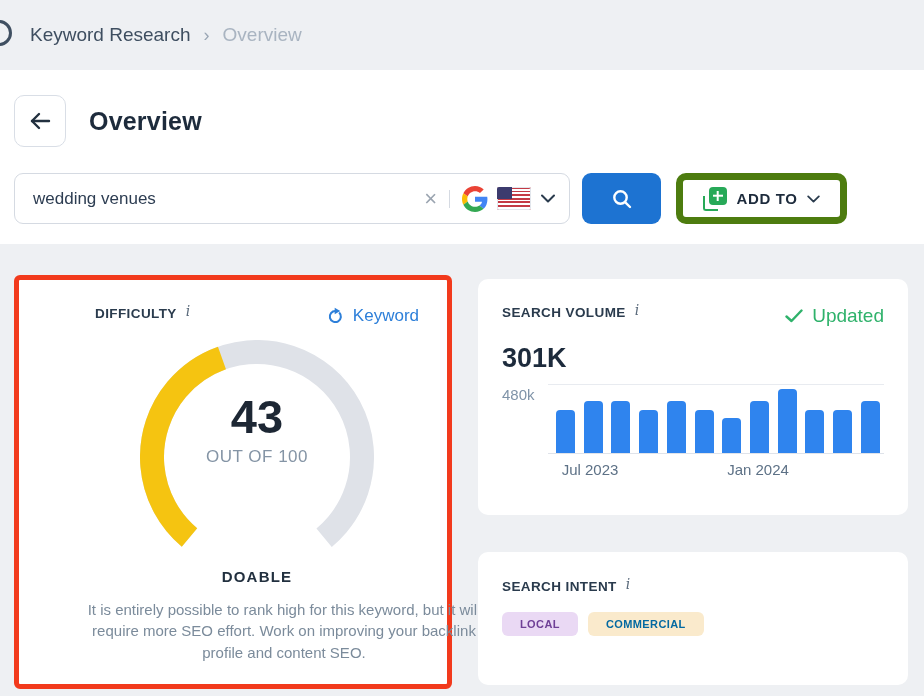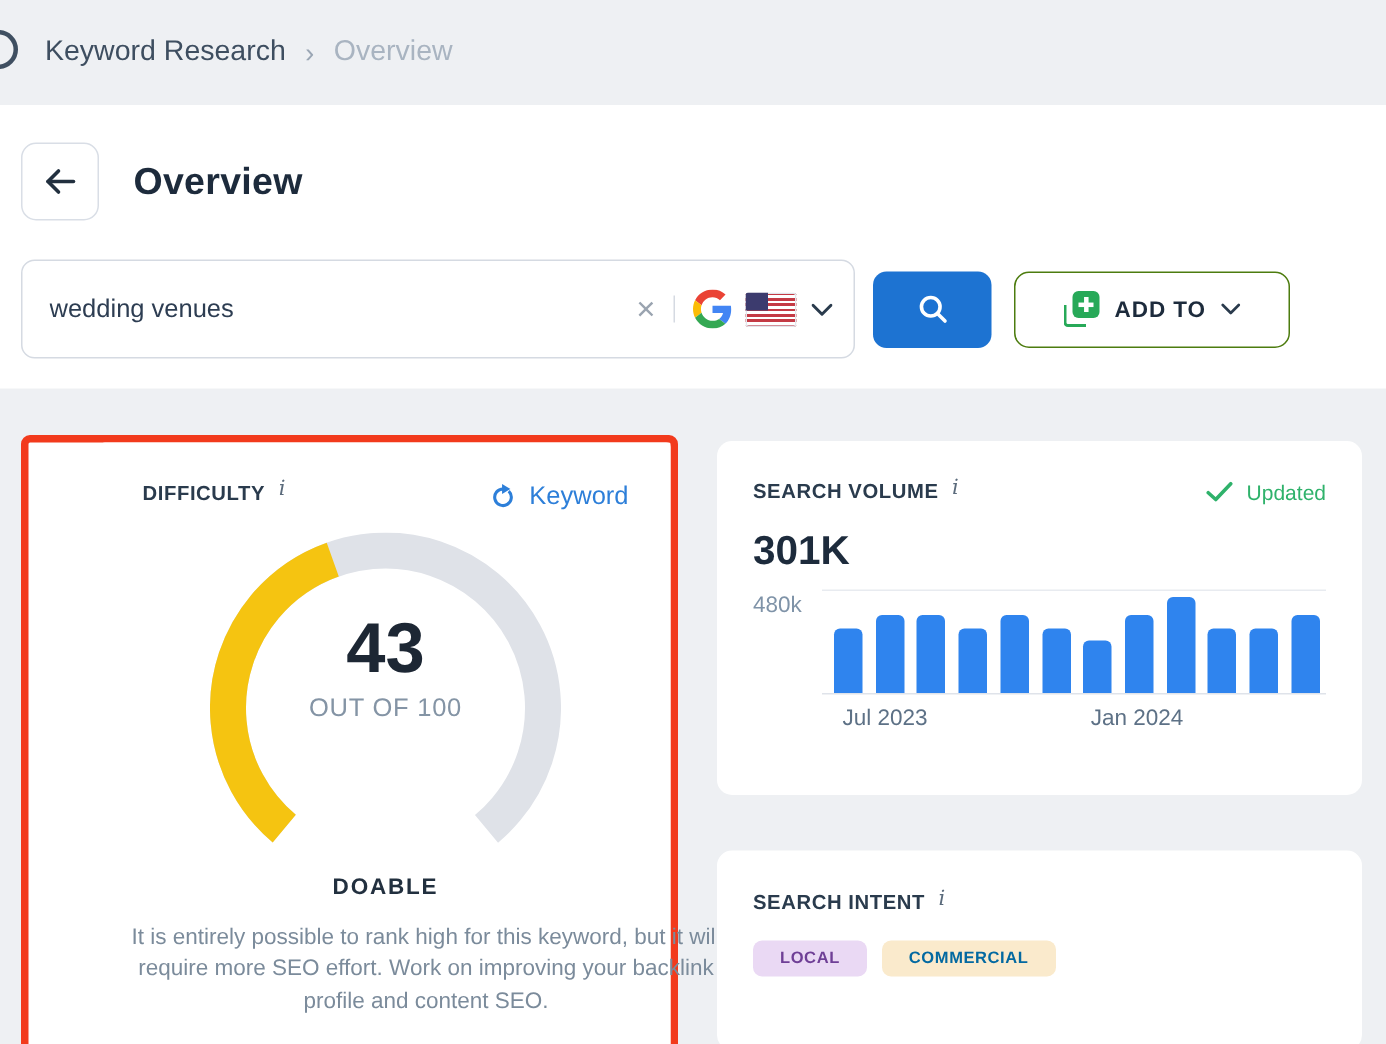--- a/index.html
+++ b/index.html
@@ -13,32 +13,32 @@
   .crumb-sep { color:#9aa6b4; margin:0 13px; font-size:18px; }
   .crumb-current { color:#a9b4c1; }
 
   
   .head-section { background:#ffffff; padding:0 14px 20px 14px; }
   .title-row { display:flex; align-items:center; padding-top:25px; }
   .back-btn { width:52px; height:52px; border:1px solid #d9dee6; border-radius:10px; background:#fff; display:flex; align-items:center; justify-content:center; cursor:pointer; }
   .page-title { font-size:25px; font-weight:bold; color:#1d2b3c; margin-left:23px; letter-spacing:.2px; }
 
   .search-row { display:flex; align-items:center; margin-top:26px; }
-  .search-input-wrap { width:556px; height:66px; border:1px solid #d5dae2; border-radius:9px; background:#fff; display:flex; align-items:center; padding:0 14px 0 18px; }
+  .search-input-wrap { width:556px; height:51px; border:1px solid #d5dae2; border-radius:9px; background:#fff; display:flex; align-items:center; padding:0 14px 0 18px; }
   .search-text { flex:1; border:none; outline:none; font-size:17px; color:#2d3d52; font-family:"Liberation Sans",sans-serif; background:transparent; }
   .clear-x { color:#9aa4b0; font-size:22px; line-height:1; margin-right:12px; cursor:pointer; }
   .mini-divider { width:1px; height:18px; background:#d5dae2; margin-right:12px; }
   .g-logo { width:26px; height:26px; margin-right:9px; }
   .flag { width:34px; height:23px; border-radius:2px; overflow:hidden; position:relative; flex:none;
           background:repeating-linear-gradient(to bottom,#c43a45 0 1.8px,#ffffff 1.8px 3.6px); box-shadow:0 0 0 1px #e2e6ec inset; }
   .flag .canton { position:absolute; left:0; top:0; width:15px; height:12px; background:#3c3b6e; }
   .chev { margin-left:10px; flex:none; }
 
   .search-btn { width:79px; height:51px; margin-left:12px; background:#1d73d2; border:none; border-radius:9px; display:flex; align-items:center; justify-content:center; cursor:pointer; }
-  .addto-btn { width:184px; height:51px; margin-left:15px; background:#fff; border:1px solid #4d7c0f; border-radius:10px; display:flex; align-items:center; justify-content:center; cursor:pointer; gap:10px; }
+  .addto-btn { width:171px; height:51px; margin-left:15px; background:#fff; border:7px solid #4d7c0f; border-radius:10px; display:flex; align-items:center; justify-content:center; cursor:pointer; gap:10px; }
   .addto-icon { position:relative; width:24px; height:24px; flex:none; }
   .addto-icon .back-sq { position:absolute; left:0; bottom:0; width:15px; height:15px; border-left:2.5px solid #27a958; border-bottom:2.5px solid #27a958; border-radius:0 0 0 3px; }
   .addto-icon .front-sq { position:absolute; right:0; top:0; width:18px; height:18px; background:#27a958; border-radius:4px; }
   .addto-icon .front-sq::before, .addto-icon .front-sq::after { content:""; position:absolute; background:#fff; }
   .addto-icon .front-sq::before { left:50%; top:4px; bottom:4px; width:2.6px; transform:translateX(-50%); }
   .addto-icon .front-sq::after { top:50%; left:4px; right:4px; height:2.6px; transform:translateY(-50%); }
   .addto-label { font-size:15px; font-weight:bold; color:#1d2b3c; letter-spacing:.6px; }
 
   
   .content { display:flex; padding:0 16px 0 14px; align-items:flex-start; }
@@ -61,21 +61,21 @@
   .card { background:#fff; border-radius:10px; }
   .volume-card { margin-top:35px; height:236px; padding:26px 24px 0 24px; }
   .volume-total { font-size:27px; font-weight:bold; color:#1d2b3c; margin-top:16px; }
   .chart { display:flex; margin-top:10px; }
   .y-label { width:46px; font-size:15px; color:#7f93a8; padding-top:2px; flex:none; }
   .plot-area { flex:1; position:relative; height:70px; border-top:1px solid #e8ebf0; border-bottom:1px solid #dfe3ea; }
   .bars { position:absolute; left:8px; right:4px; bottom:0; top:0; display:flex; align-items:flex-end; justify-content:space-between; }
   .bar { width:19px; border-radius:4px 4px 0 0; }
   .x-ticks { position:relative; height:26px; margin-left:46px; }
   .xtick { position:absolute; top:7px; transform:translateX(-50%); font-size:15px; color:#5d7186; white-space:nowrap; }
-  .status-ok { display:flex; align-items:center; gap:9px; font-size:14px;justify-content:center; }
+  .status-ok { display:flex; align-items:center; gap:9px; font-size:19px;justify-content:center; }
 
   .intent-card { margin-top:37px; height:133px; padding:27px 24px 0 24px; }
   .badges { display:flex; gap:10px; margin-top:17px; }
   .badge { font-size:11px; font-weight:bold; letter-spacing:.4px; padding:6px 18px; border-radius:6px; }
 </style>
 </head>
 <body>
 
 <div class="topbar">
   <div class="partial-circle"></div>

